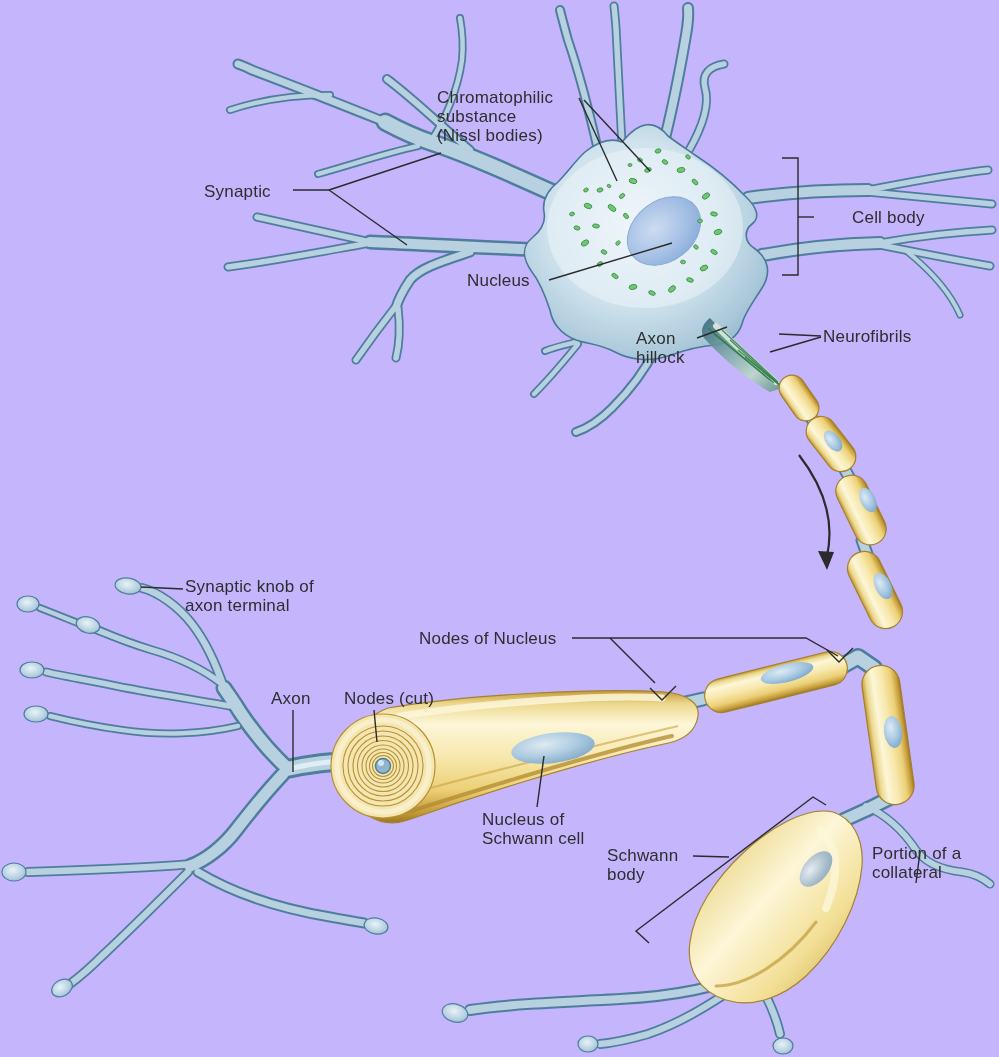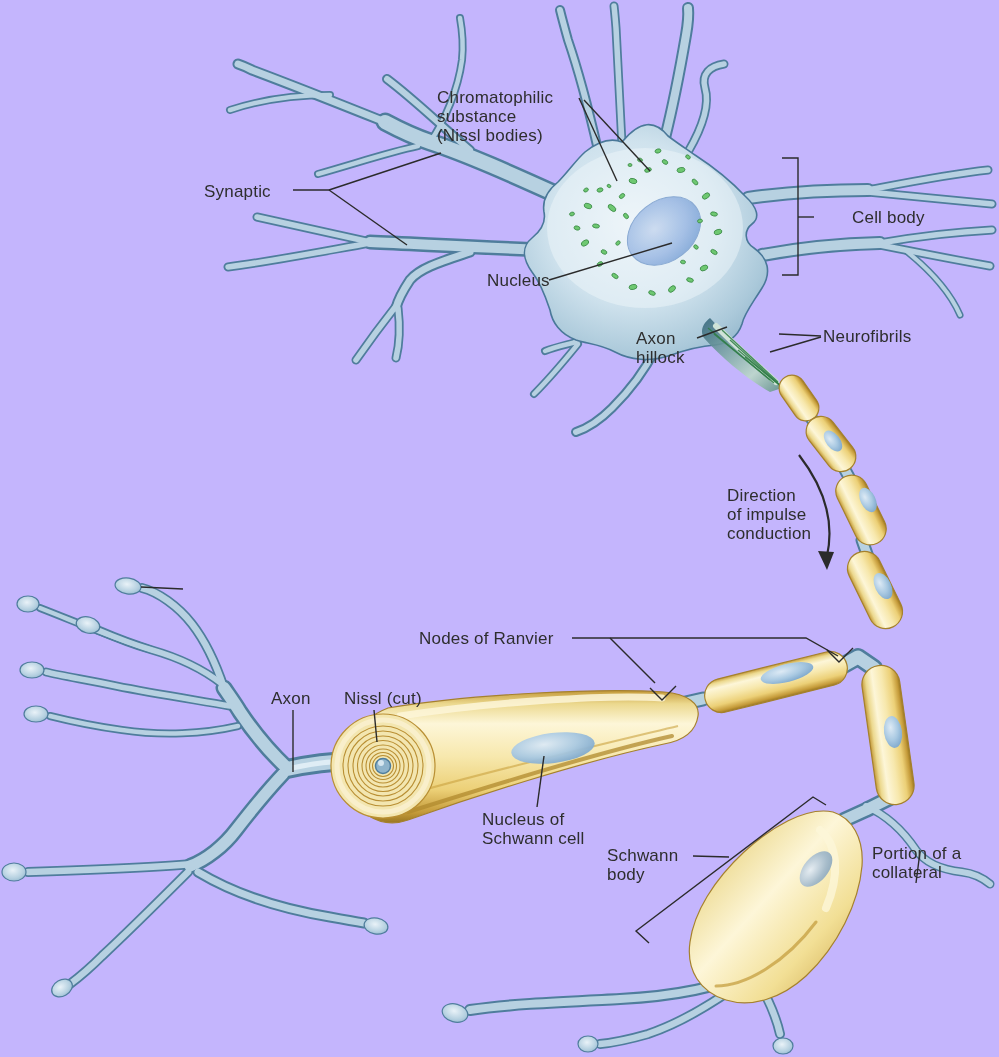--- a/index.html
+++ b/index.html
@@ -344,30 +344,29 @@
     <path class="ldr" d="M916,883 L920,852"></path>
     <path d="M799,455 C823,486 835,520 827,556" fill="none" stroke="#2b2b2b" stroke-width="2.2"></path>
     <polygon points="827,570 818,551 834,552" fill="#2b2b2b"></polygon>
   </g>
 </svg>
 
   <div class="lbl" style="left:437px;top:88px">Chromatophilic
 substance
 (Nissl bodies)</div>
   <div class="lbl" style="left:204px;top:182px">Synaptic</div>
-  <div class="lbl" style="left:487px;top:271px">Nucleus</div>
+  <div class="lbl" style="left:467px;top:271px">Nucleus</div>
   <div class="lbl" style="left:852px;top:208px">Cell body</div>
   <div class="lbl" style="left:636px;top:329px">Axon
 hillock</div>
   <div class="lbl" style="left:823px;top:327px">Neurofibrils</div>
-  <div class="lbl" style="left:727px;top:486px">Direction
-of impulse
-conduction</div>
+  <div class="lbl" style="left:185px;top:577px">Synaptic knob of
+axon terminal</div>
   <div class="lbl" style="left:271px;top:689px">Axon</div>
-  <div class="lbl" style="left:344px;top:689px">Nissl (cut)</div>
-  <div class="lbl" style="left:419px;top:629px">Nodes of Ranvier</div>
+  <div class="lbl" style="left:344px;top:689px">Nodes (cut)</div>
+  <div class="lbl" style="left:419px;top:629px">Nodes of Nucleus</div>
   <div class="lbl" style="left:482px;top:810px">Nucleus of
 Schwann cell</div>
   <div class="lbl" style="left:607px;top:846px">Schwann
 body</div>
   <div class="lbl" style="left:872px;top:844px">Portion of a
 collateral</div>
 </div>
 
 </body></html>

